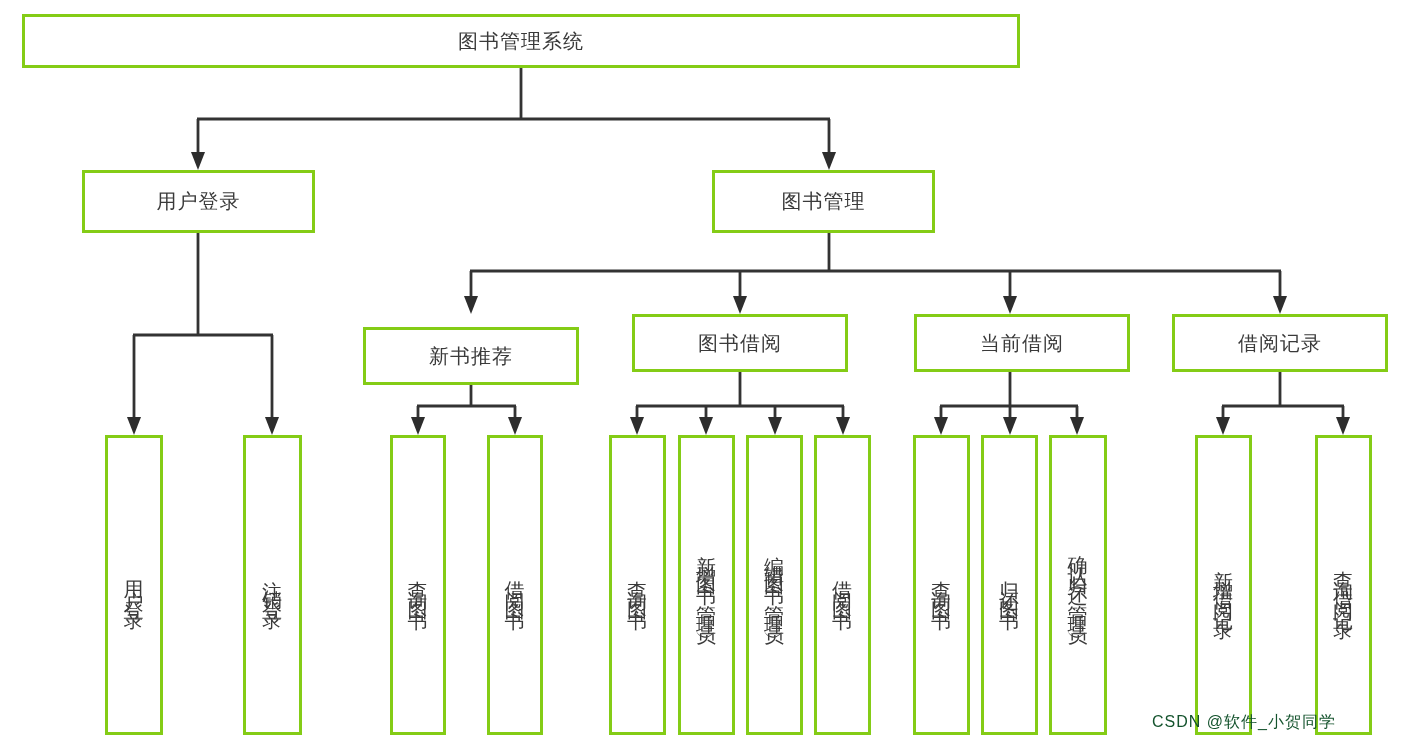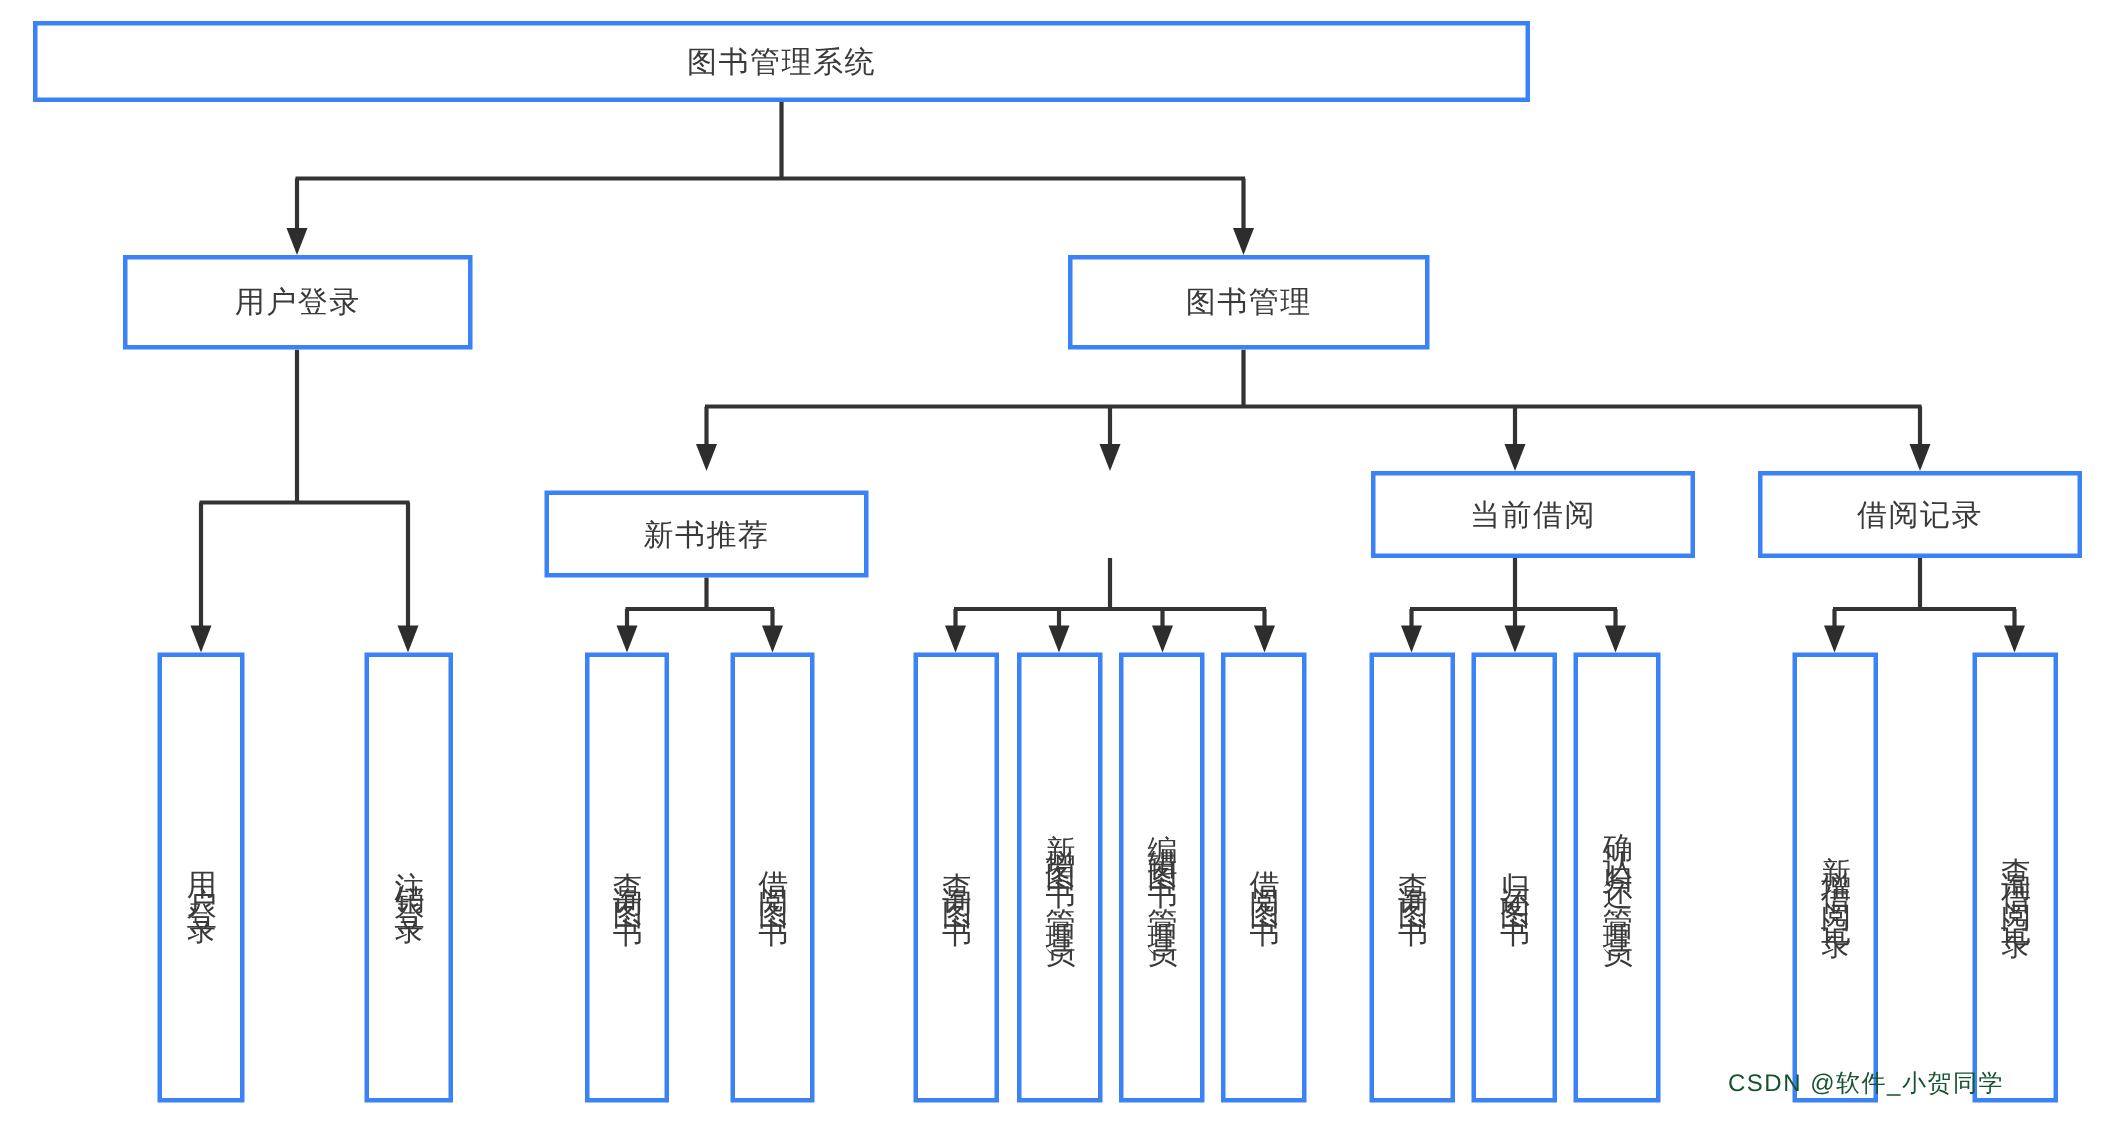--- a/index.html
+++ b/index.html
@@ -19,21 +19,21 @@
     position: absolute;
     left: 0;
     top: 0;
     width: 1405px;
     height: 747px;
     pointer-events: none;
   }
   .node {
     position: absolute;
     box-sizing: border-box;
-    border: 3px solid #3b82f6;
+    border: 3px solid #84cc16;
     background: #ffffff;
     display: flex;
     align-items: center;
     justify-content: center;
     color: #3a3a3a;
     font-size: 20px;
     letter-spacing: 1px;
     z-index: 2;
   }
   .node.leaf span {
@@ -125,27 +125,30 @@
     </g>
   </svg>
 
   <div class="node" style="left:22px; top:14px; width:998px; height:54px;">
     <span>图书管理系统</span>
   </div>
 
   <div class="node" style="left:82px; top:170px; width:233px; height:63px;">
     <span>用户登录</span>
   </div>
-  <div class="node" style="left:712px; top:170px; width:241px; height:63px;text-align:right;">
+  <div class="node" style="left:712px; top:170px; width:223px; height:63px;text-align:right;">
     <span>图书管理</span>
   </div>
 
   <div class="node" style="left:363px; top:314px; width:216px; height:58px;margin-top:13px;">
     <span>新书推荐</span>
   </div>
+  <div class="node" style="left:632px; top:314px; width:216px; height:58px;">
+    <span>图书借阅</span>
+  </div>
   <div class="node" style="left:902px; top:314px; width:216px; height:58px;margin-left:12px;">
     <span>当前借阅</span>
   </div>
   <div class="node" style="left:1172px; top:314px; width:216px; height:58px;">
     <span>借阅记录</span>
   </div>
 
   <div class="node leaf" style="left:105px; top:435px; width:58px; height:300px;">
     <span>用户登录</span>
   </div>

